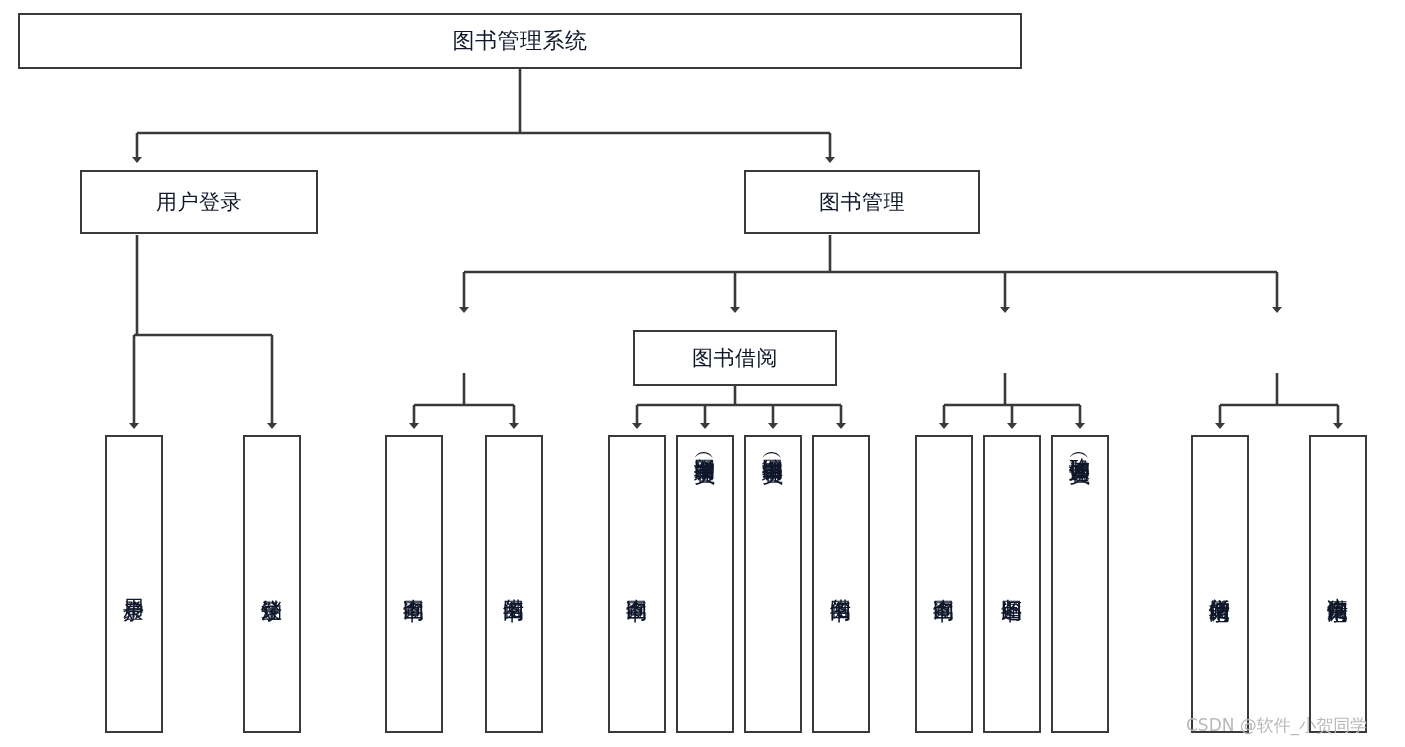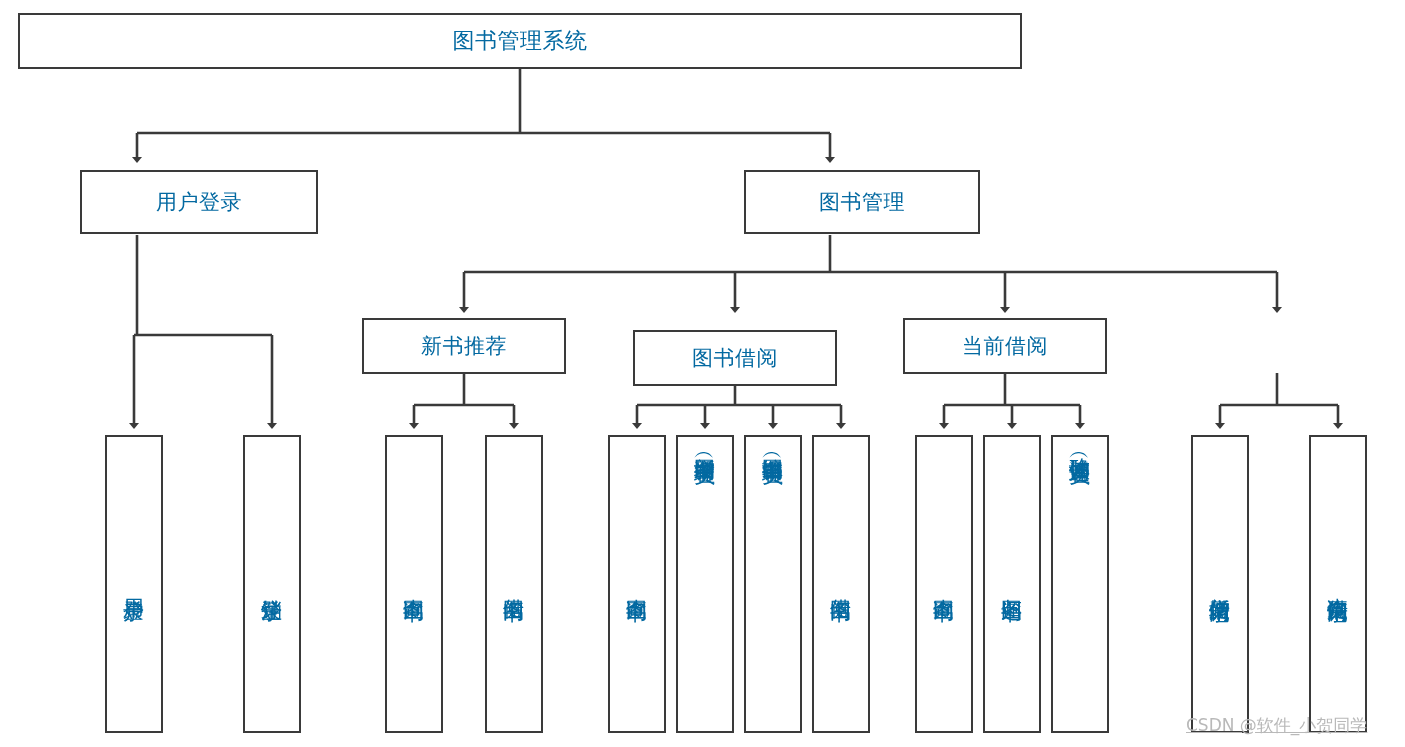--- a/index.html
+++ b/index.html
@@ -34,21 +34,21 @@
     border: 2px solid #3a3a3a;
     display: flex;
     align-items: center;
     justify-content: center;
     color: #1b1b1b;
   }
   .node-label {
     display: block;
     text-align: left;
     line-height: 1.18;
-    color: #0369a1;
+    color: #0f172a;
     white-space: nowrap;
   }
   
   .node.horiz .node-label {
     font-size: 21px;
     letter-spacing: 0.5px;
   }
   .node.root .node-label {
     font-size: 22px;
   }
@@ -70,21 +70,20 @@
     padding-top: 0;
   }
   #watermark {
     position: absolute;
     left: 1186px;
     top: 714px;
     font-size: 17px;
     color: #b9b9b9;
     white-space: nowrap;
     font-family: "DejaVu Sans", sans-serif;
-    text-decoration: underline;
   }
 </style>
 </head>
 <body>
 
 <div id="diagram-root">
 
   <svg id="edge-layer" viewBox="0 0 1405 747" width="1405" height="747" xmlns="http://www.w3.org/2000/svg">
     <defs>
       <marker id="arrowhead" markerWidth="10" markerHeight="10" refX="3" refY="5" orient="auto" markerUnits="userSpaceOnUse">
@@ -144,31 +143,25 @@
   </div>
 
   <div class="node horiz" style="left:80px; top:170px; width:238px; height:64px;">
     <span class="node-label">用户登录</span>
   </div>
 
   <div class="node horiz" style="left:744px; top:170px; width:236px; height:64px;">
     <span class="node-label">图书管理</span>
   </div>
 
-  <div class="node horiz" style="left:362px; top:318px; width:204px; height:56px;">
-    <span class="node-label">新书推荐</span>
-  </div>
 
   <div class="node horiz" style="left:633px; top:330px; width:204px; height:56px;">
     <span class="node-label">图书借阅</span>
   </div>
 
-  <div class="node horiz" style="left:903px; top:318px; width:204px; height:56px;">
-    <span class="node-label">当前借阅</span>
-  </div>
 
 
   <div class="node vert leaf-center" style="left:105px; top:435px; width:58px; height:298px;">
     <span class="node-label">用户登录</span>
   </div>
 
   <div class="node vert leaf-center" style="left:243px; top:435px; width:58px; height:298px;">
     <span class="node-label">注销登录</span>
   </div>
 

